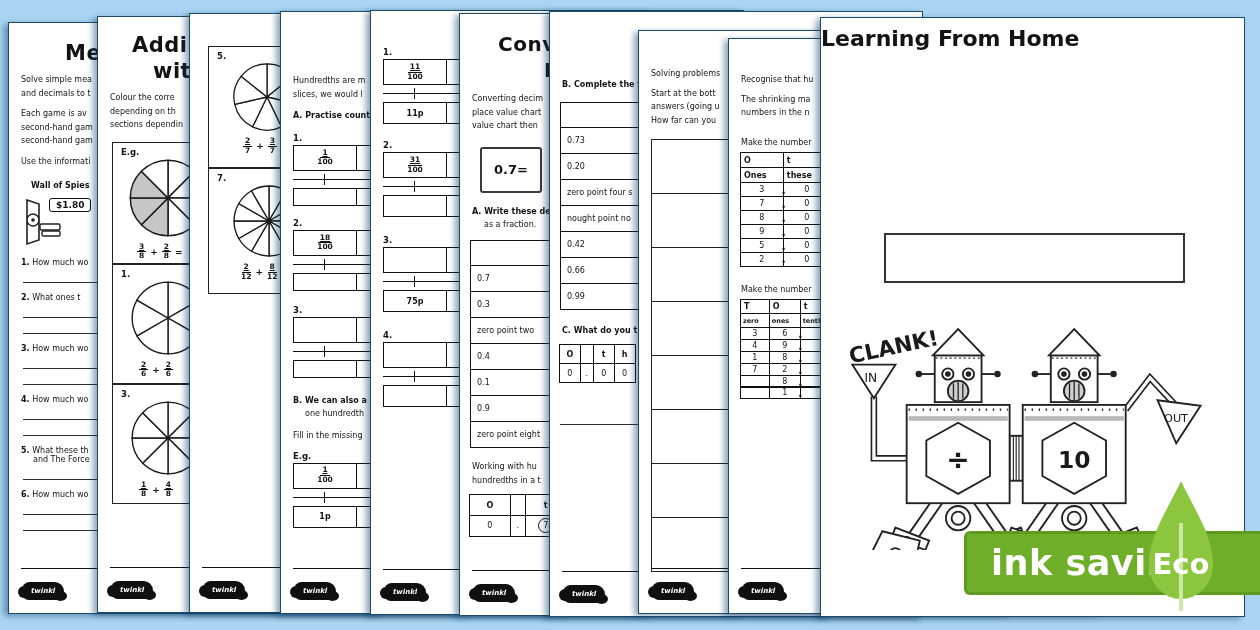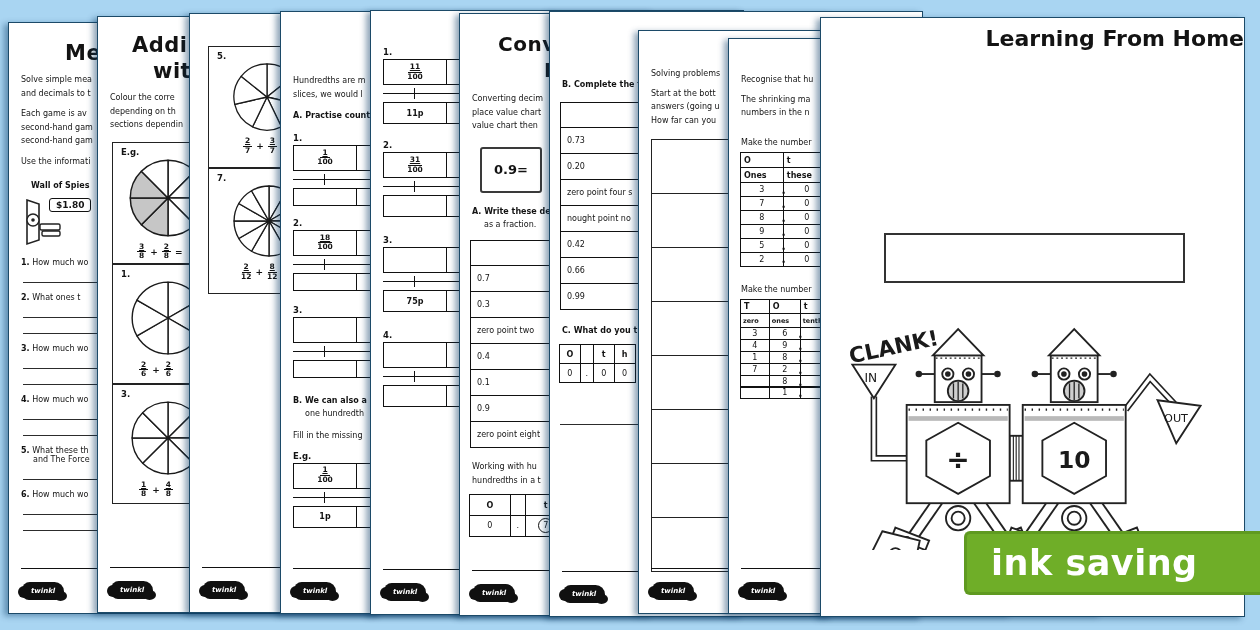--- a/index.html
+++ b/index.html
@@ -49,21 +49,21 @@
   .circ{display:inline-block;width:13px;height:13px;border:1.1px solid #111;border-radius:50%;
         line-height:13px;text-align:center;}
   .dot9{position:absolute;right:-3px;top:45%;font-size:8px;}
   
   .lad{margin-left:12px;width:252px;border:1.2px solid #222;}
   .lrow{height:53px;border-bottom:1.2px solid #222;display:flex;align-items:center;
         justify-content:center;font-size:8px;}
   .lrow:last-child{border-bottom:none;}
   
   .cv-title{font-weight:bold;font-size:44px;text-align:center;letter-spacing:1px;}
-  .cv-sub{font-weight:bold;font-size:22px;text-align:right;line-height:29px;}
+  .cv-sub{font-weight:bold;font-size:22px;text-align:left;line-height:29px;}
   .namebox{position:absolute;left:63px;top:215px;width:297px;height:46px;border:2px solid #333;}
   
   .banner{position:absolute;left:964px;top:531px;width:296px;height:64px;background:#6fae28;
           border:3px solid #5f9a20;border-right:none;border-radius:6px 0 0 6px;box-sizing:border-box;
           display:flex;align-items:center;color:#fff;font-size:35px;letter-spacing:.5px;
           padding-left:24px;font-weight:600;}
   .leaf{position:absolute;left:1149px;top:481px;width:64px;height:132px;}
   .leaf .eco{position:absolute;left:0;width:100%;top:66px;text-align:center;color:#fff;
              font-size:29px;font-weight:bold;}
   svg text{font-family:"DejaVu Sans",sans-serif;}
@@ -464,21 +464,21 @@
 
   <div class="page" style="left:459px;top:13px;width:372px;height:601px;">
     <div class="ws-title" style="margin:18px 0 0 38px;font-size:20px;">Conv</div>
     <div class="ws-title" style="margin:2px 0 0 84px;font-size:20px;">H</div>
     <div style="margin:10px 0 0 12px;">
       <div class="t">Converting decim</div>
       <div class="t">place value chart</div>
       <div class="t">value chart then</div>
     </div>
     <div style="display:flex;gap:26px;margin:14px 0 0 20px;">
-      <div style="width:58px;height:42px;border:2px solid #3a3a3a;border-radius:3px;display:flex;align-items:center;justify-content:center;font-size:13px;font-weight:bold;">0.9=</div>
+      <div style="width:58px;height:42px;border:2px solid #3a3a3a;border-radius:3px;display:flex;align-items:center;justify-content:center;font-size:13px;font-weight:bold;">0.7=</div>
       <div style="width:58px;height:42px;border:2px solid #3a3a3a;border-radius:3px;"></div>
     </div>
     <div style="margin:12px 0 0 12px;">
       <div class="t" style="font-weight:bold;">A. Write these de</div>
       <div class="t" style="margin-left:12px;">as a fraction.</div>
     </div>
     <div class="dtab" style="margin-top:8px;">
       <div class="dhead" style="text-align:left;padding-left:80px;">Decim</div>
       <div class="drow">0.7</div>
       <div class="drow">0.3</div>
@@ -756,14 +756,21 @@
         <polygon points="44,230 84,240 78,268 48,272 34,250"></polygon>
         <circle cx="58" cy="254" r="6"></circle>
           <circle cx="58" cy="254" r="2" fill="#222"></circle>
       </g>
     </svg>
   </div>
 
   <div class="banner">
     <span>ink saving</span>
   </div>
+  <div class="leaf">
+    <svg width="64" height="132" viewBox="0 0 64 132">
+      <path d="M32,0 C18,30 0,54 0,84 a32,34 0 0 0 64,0 C64,54 46,30 32,0 Z" fill="#8cc63e"></path>
+      <line x1="32" y1="42" x2="32" y2="130" stroke="#cfe8a8" stroke-width="4"></line>
+    </svg>
+    <span class="eco">Eco</span>
+  </div>
 
 </div>
 
 </body></html>

